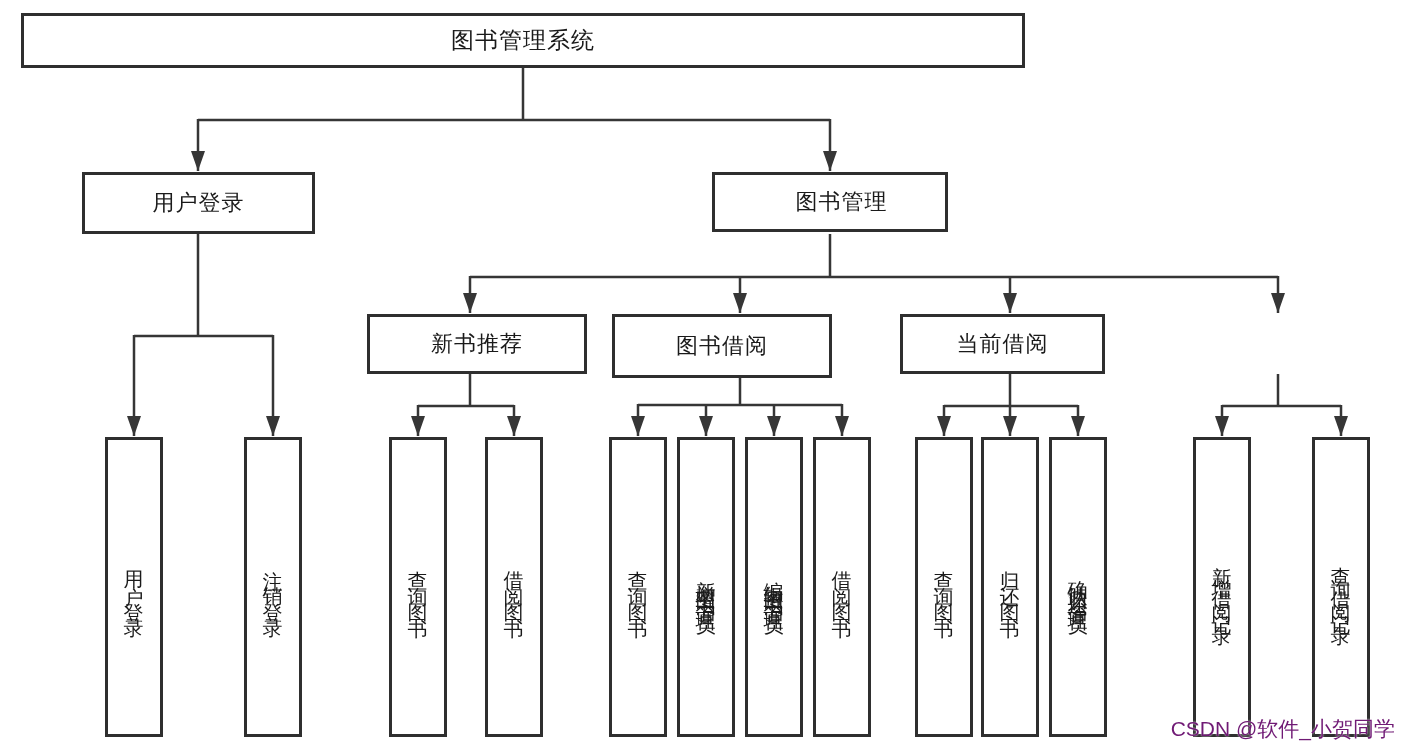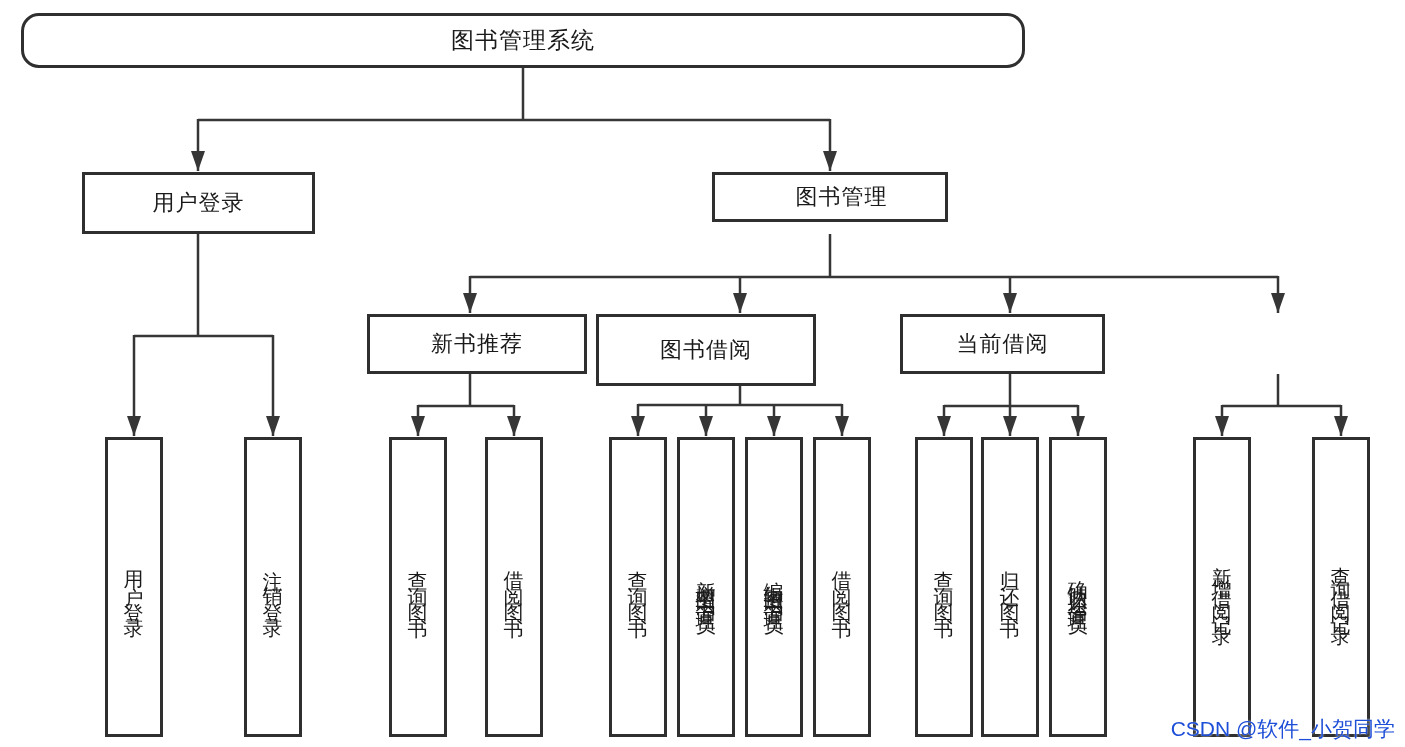--- a/index.html
+++ b/index.html
@@ -30,21 +30,21 @@
     font-size:20px;
     line-height:1;
   }
   .leaf.sparse{letter-spacing:16px;}
   .leaf.mid{letter-spacing:12px;}
   .leaf.dense{letter-spacing:5px;}
   .watermark{
     position:absolute;
     right:10px;bottom:4px;
     font-size:21px;
-    color:#1d4ed8;
+    color:#701a75;
     text-shadow:0 0 2px #ffffff;
     z-index:3;
     white-space:nowrap;
   }
 </style>
 </head>
 <body>
 
 <div class="diagram">
 
@@ -84,27 +84,27 @@
       <line x1="944" y1="405" x2="944" y2="436" marker-end="url(#arrow)"></line>
       <line x1="1010" y1="405" x2="1010" y2="436" marker-end="url(#arrow)"></line>
       <line x1="1078" y1="405" x2="1078" y2="436" marker-end="url(#arrow)"></line>
 
       <path d="M1278,374 V406 M1222,406 H1341"></path>
       <line x1="1222" y1="405" x2="1222" y2="436" marker-end="url(#arrow)"></line>
       <line x1="1341" y1="405" x2="1341" y2="436" marker-end="url(#arrow)"></line>
     </g>
   </svg>
 
-  <div class="box h-label root-label" style="left:21px;top:13px;width:1004px;height:55px;border-radius:18px;">图书管理系统</div>
+  <div class="box h-label root-label" style="left:21px;top:13px;width:1004px;height:55px;">图书管理系统</div>
 
   <div class="box h-label" style="left:82px;top:172px;width:233px;height:62px;">用户登录</div>
-  <div class="box h-label" style="left:712px;top:172px;width:236px;height:50px;padding-left:23px;">图书管理</div>
+  <div class="box h-label" style="left:712px;top:172px;width:236px;height:60px;padding-left:23px;">图书管理</div>
 
   <div class="box h-label" style="left:367px;top:314px;width:220px;height:60px;">新书推荐</div>
-  <div class="box h-label" style="left:596px;top:314px;width:220px;height:72px;">图书借阅</div>
+  <div class="box h-label" style="left:612px;top:314px;width:220px;height:64px;">图书借阅</div>
   <div class="box h-label" style="left:900px;top:314px;width:205px;height:60px;">当前借阅</div>
 
   <div class="box leaf sparse" style="left:105px;top:437px;width:58px;height:300px;">用户登录</div>
   <div class="box leaf sparse" style="left:244px;top:437px;width:58px;height:300px;">注销登录</div>
 
   <div class="box leaf sparse" style="left:389px;top:437px;width:58px;height:300px;">查询图书</div>
   <div class="box leaf sparse" style="left:485px;top:437px;width:58px;height:300px;">借阅图书</div>
 
   <div class="box leaf sparse" style="left:609px;top:437px;width:58px;height:300px;">查询图书</div>
   <div class="box leaf dense" style="left:677px;top:437px;width:58px;height:300px;">新增图书（管理员）</div>

